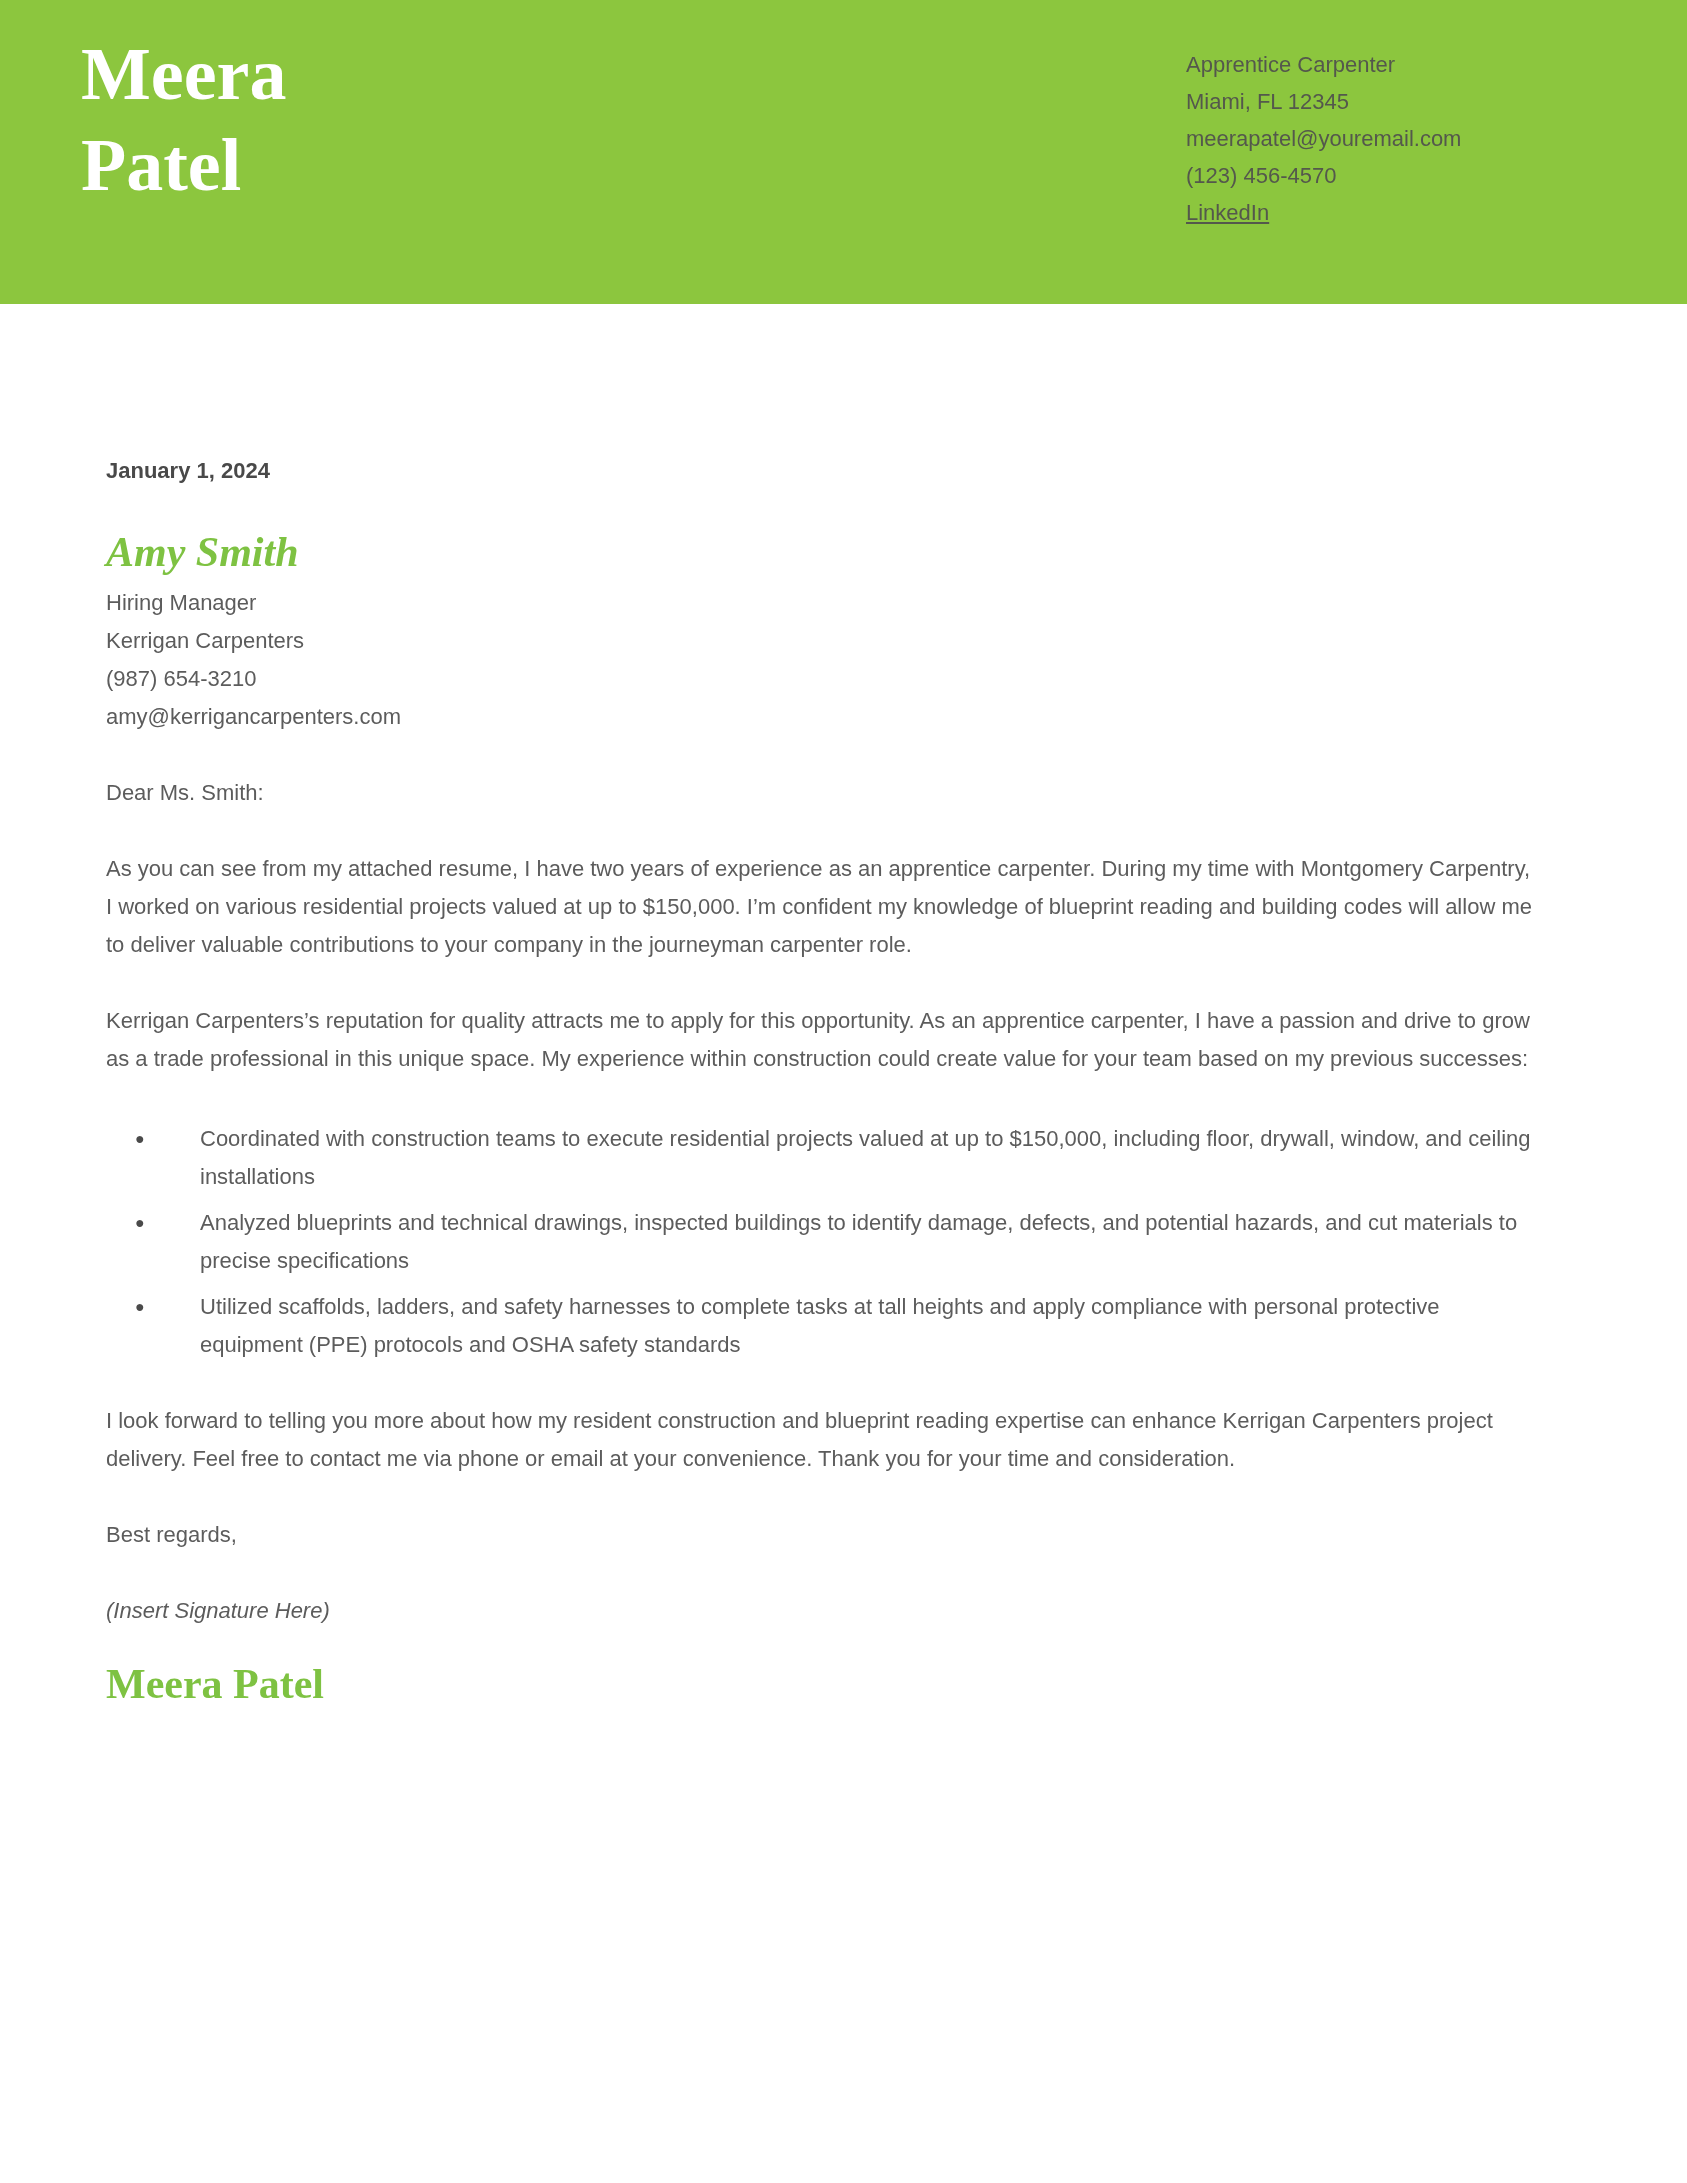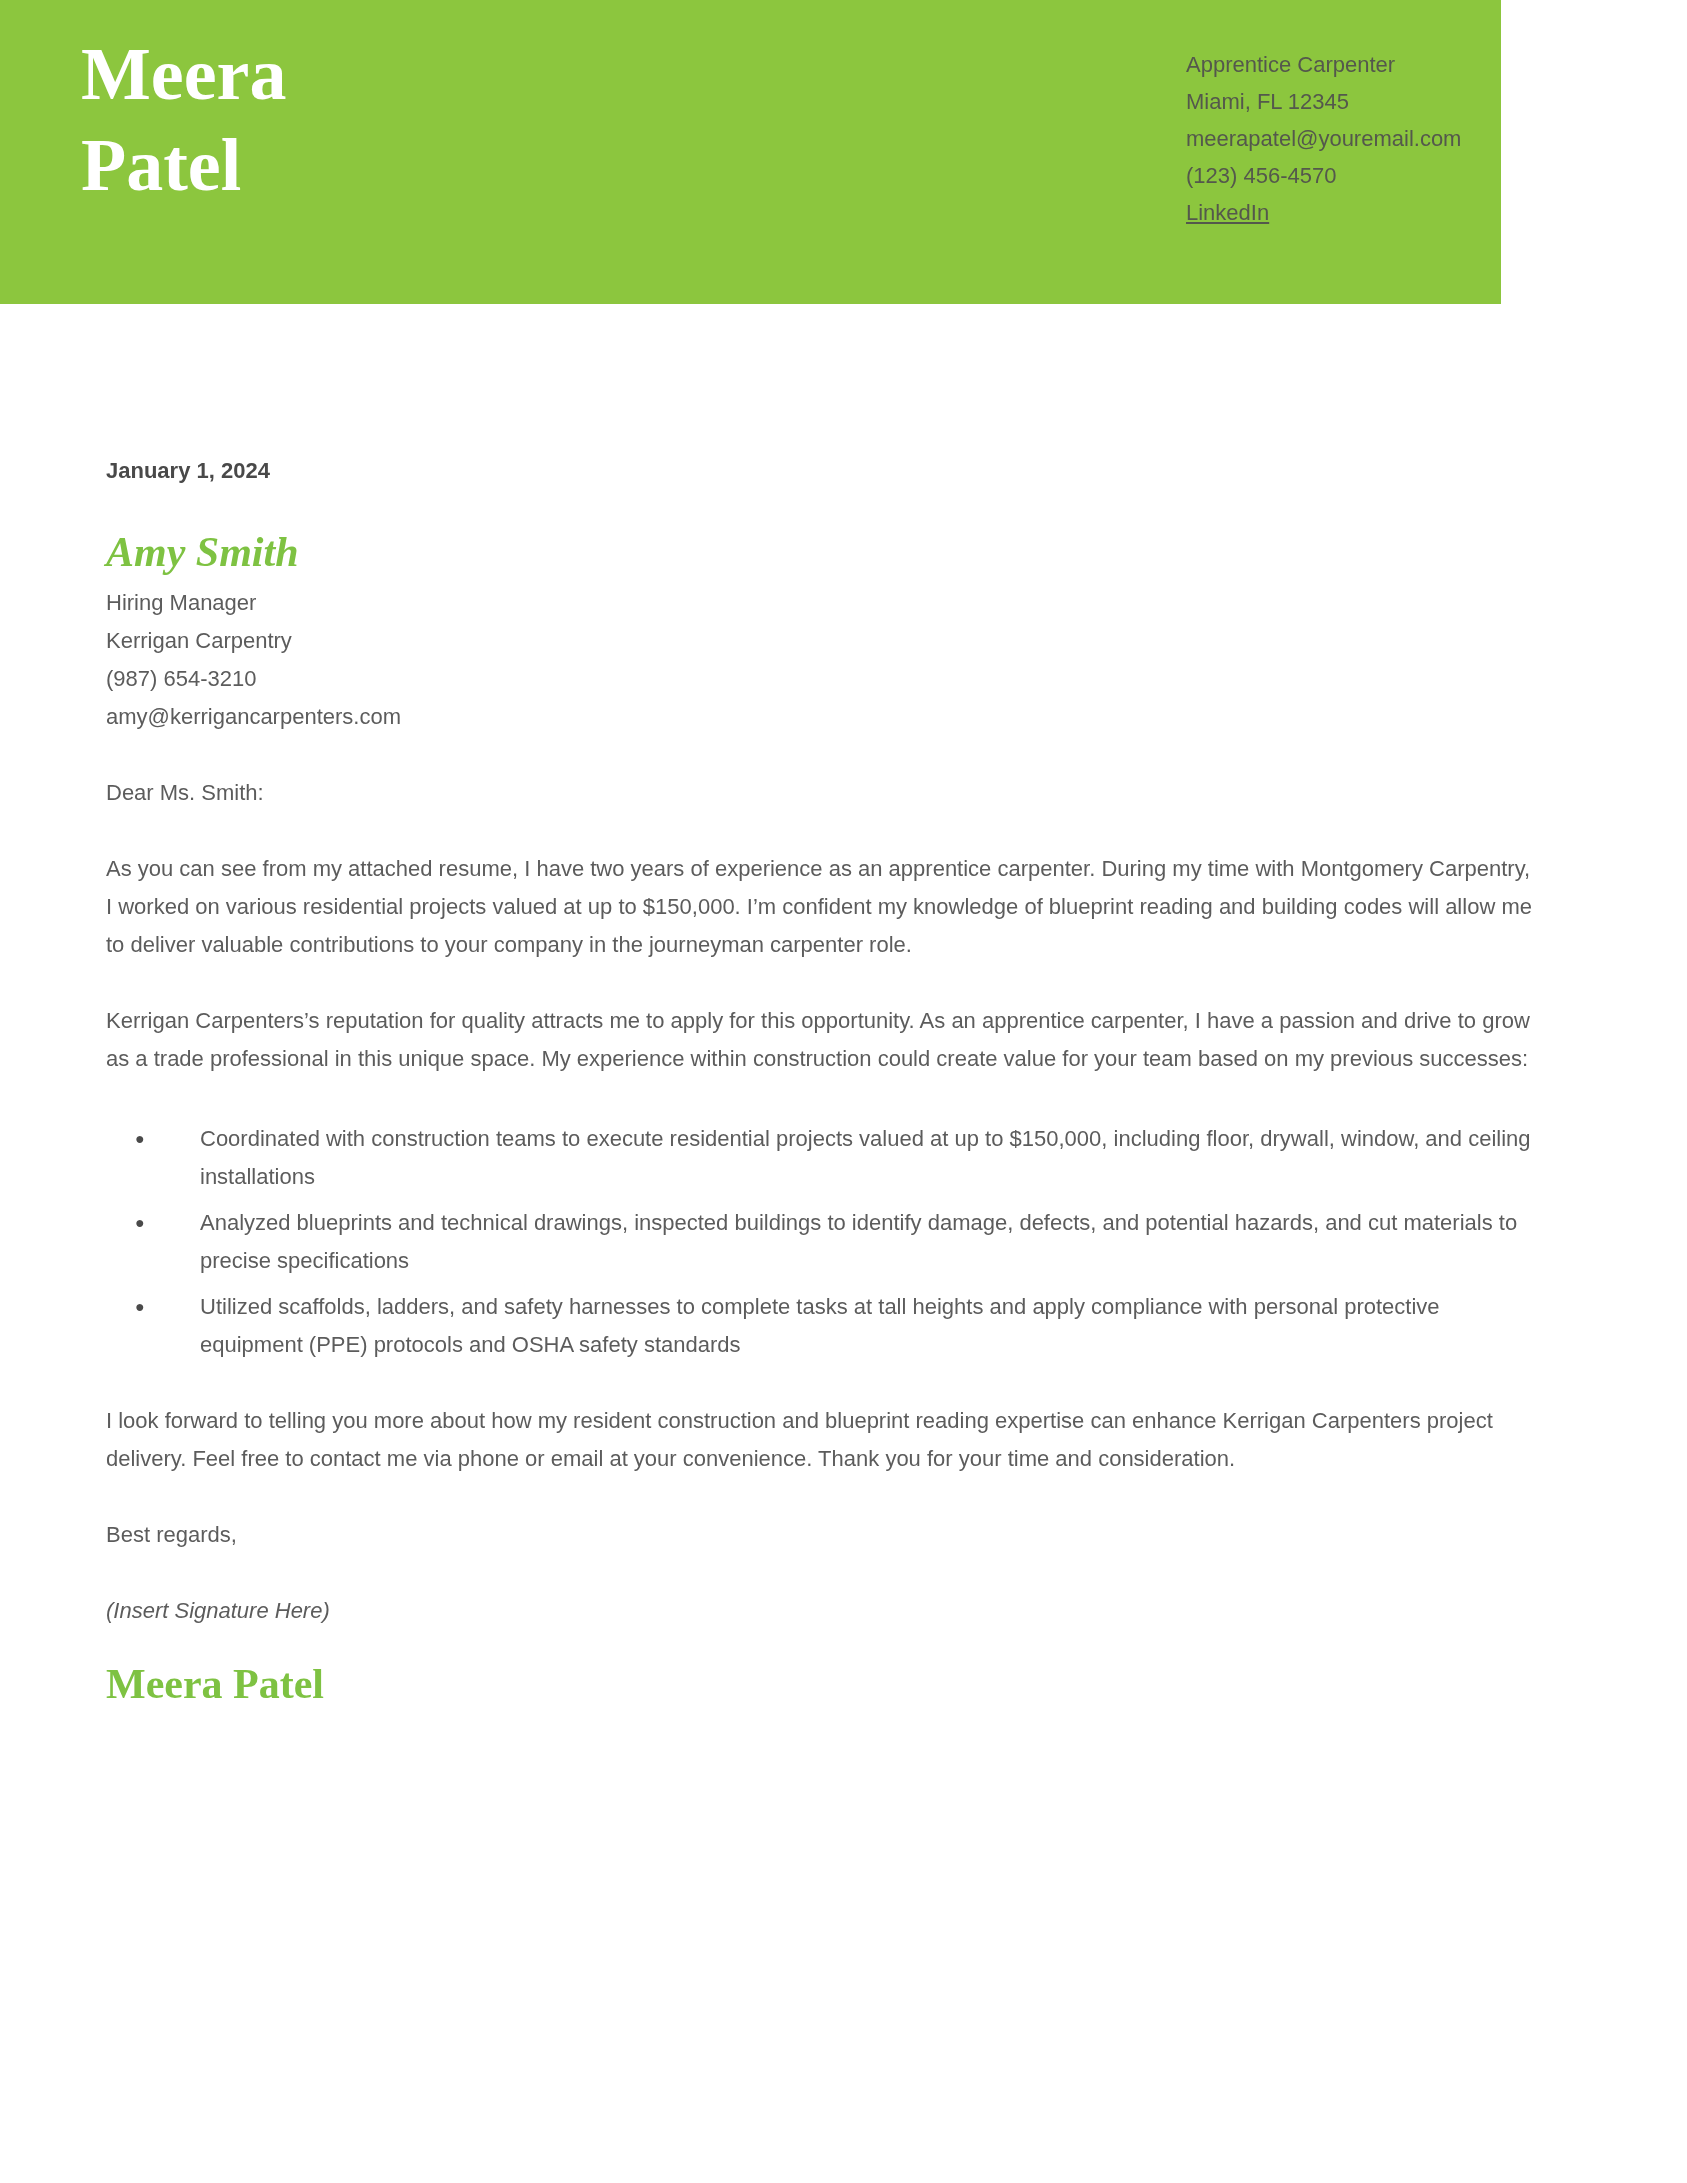--- a/index.html
+++ b/index.html
@@ -9,21 +9,21 @@
     font-family:"Liberation Sans","DejaVu Sans",sans-serif;
     font-size:22px;
     line-height:38px;
     color:#5c5c5c;
     overflow:hidden;
   }
 
   
   .banner {
     position:relative;
-    width:1501px;
+    width:1687px;
     height:304px;
     background:#8cc63e;
   }
   .banner-name {
     position:absolute;
     left:81px;
     top:29px;
     font-family:"Liberation Serif","DejaVu Serif",serif;
     font-weight:bold;
     font-size:74px;
@@ -114,21 +114,21 @@
     <span class="contact-line"><a href="#" class="linkedin-link">LinkedIn</a></span>
   </div>
 </div>
 
 <div class="content">
   <div class="date">January 1, 2024</div>
 
   <div class="recipient-name">Amy Smith</div>
   <div class="recipient-details">
     <span class="detail-line">Hiring Manager</span>
-    <span class="detail-line">Kerrigan Carpentry</span>
+    <span class="detail-line">Kerrigan Carpenters</span>
     <span class="detail-line">(987) 654-3210</span>
     <span class="detail-line">amy@kerrigancarpenters.com</span>
   </div>
 
   <div class="salutation">Dear Ms. Smith:</div>
 
   <p class="para">As you can see from my attached resume, I have two years of experience as an apprentice carpenter. During my time with Montgomery Carpentry, I worked on various residential projects valued at up to $150,000. I’m confident my knowledge of blueprint reading and building codes will allow me to deliver valuable contributions to your company in the journeyman carpenter role.</p>
   <p class="para">Kerrigan Carpenters’s reputation for quality attracts me to apply for this opportunity. As an apprentice carpenter, I have a passion and drive to grow as a trade professional in this unique space. My experience within construction could create value for your team based on my previous successes:</p>
 
   <ul class="bullet-list">

